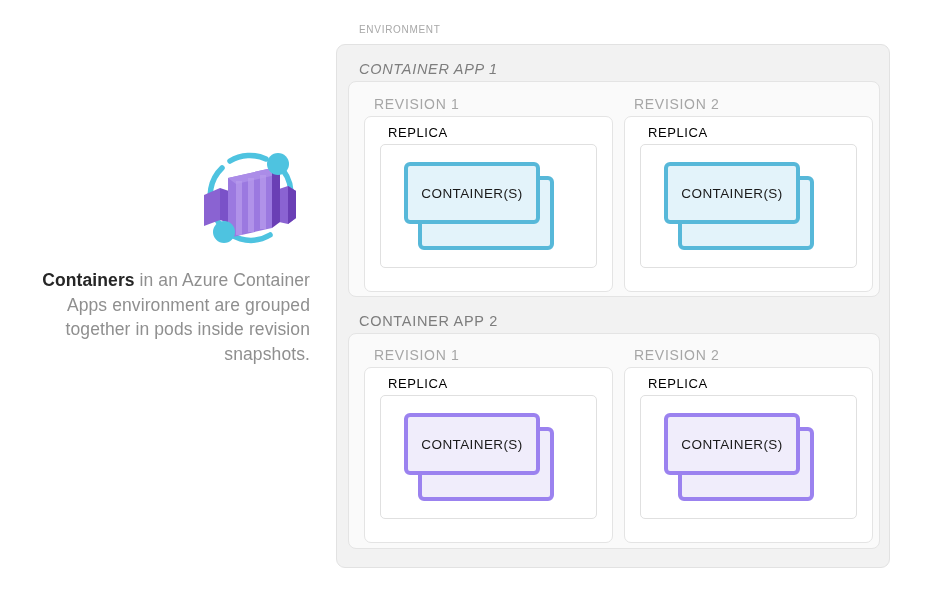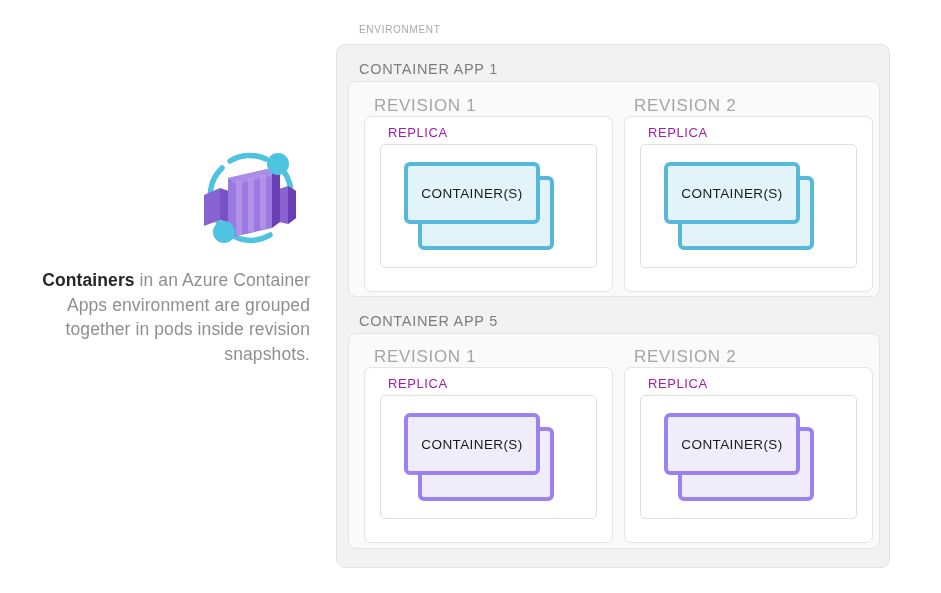--- a/index.html
+++ b/index.html
@@ -72,40 +72,40 @@
   }
 
   
   .app-label {
     position: absolute;
     font-size: 14.5px;
     letter-spacing: 0.7px;
     color: #7d7d7d;
     font-weight: normal;
   }
-  #app1-label { left: 359px; top: 61px; }
+  #app1-label { left: 359px; top: 61px; font-style: italic; }
   #app2-label { left: 359px; top: 313px; }
 
   .app-box {
     position: absolute;
     left: 348px;
     width: 532px;
     height: 216px;
     background: #fafafa;
     border: 1.5px solid #e4e4e4;
     border-radius: 8px;
     box-sizing: border-box;
   }
   #app1-box { top: 81px; }
   #app2-box { top: 333px; }
 
   
   .revision-label {
     position: absolute;
-    font-size: 17px;
+    font-size: 14px;
     letter-spacing: 0.7px;
     color: #a6a6a6;
   }
   .revision-box {
     position: absolute;
     width: 249px;
     height: 176px;
     background: #ffffff;
     border: 1.5px solid #e4e4e4;
     border-radius: 7px;
@@ -122,21 +122,21 @@
   #app2-rev1-label { left: 374px; top: 347px; }
   #app2-rev2-label { left: 634px; top: 347px; }
   #app2-rev1-box  { left: 364px; top: 367px; }
   #app2-rev2-box  { left: 624px; top: 367px; }
 
   
   .replica-label {
     position: absolute;
     font-size: 13px;
     letter-spacing: 0.6px;
-    color: #a21caf;
+    color: #000000;
   }
   .replica-box {
     position: absolute;
     width: 217px;
     height: 124px;
     background: #ffffff;
     border: 1.5px solid #e0e0e0;
     border-radius: 5px;
     box-sizing: border-box;
   }
@@ -255,21 +255,21 @@
 <div id="app1-rev2-box" class="revision-box"></div>
 <div id="app1-rep2-label" class="replica-label">REPLICA</div>
 <div id="app1-rep2-box" class="replica-box"></div>
 <div id="app1-stack2" class="container-stack theme-blue">
   <div class="card card-back"></div>
   <div class="card card-front">
     <span class="card-label">CONTAINER(S)</span>
   </div>
 </div>
 
-<div id="app2-label" class="app-label">CONTAINER APP 5</div>
+<div id="app2-label" class="app-label">CONTAINER APP 2</div>
 <div id="app2-box" class="app-box"></div>
 
 <div id="app2-rev1-label" class="revision-label">REVISION 1</div>
 <div id="app2-rev1-box" class="revision-box"></div>
 <div id="app2-rep1-label" class="replica-label">REPLICA</div>
 <div id="app2-rep1-box" class="replica-box"></div>
 <div id="app2-stack1" class="container-stack theme-purple">
   <div class="card card-back"></div>
   <div class="card card-front">
     <span class="card-label">CONTAINER(S)</span>

